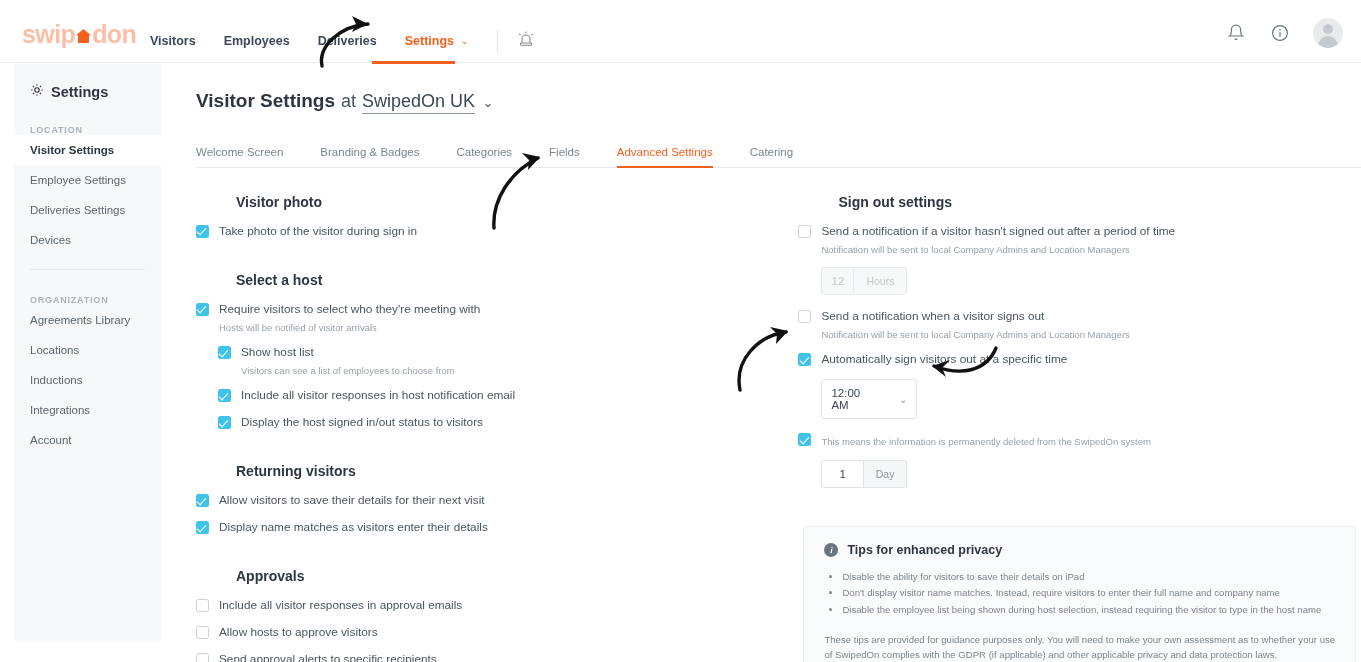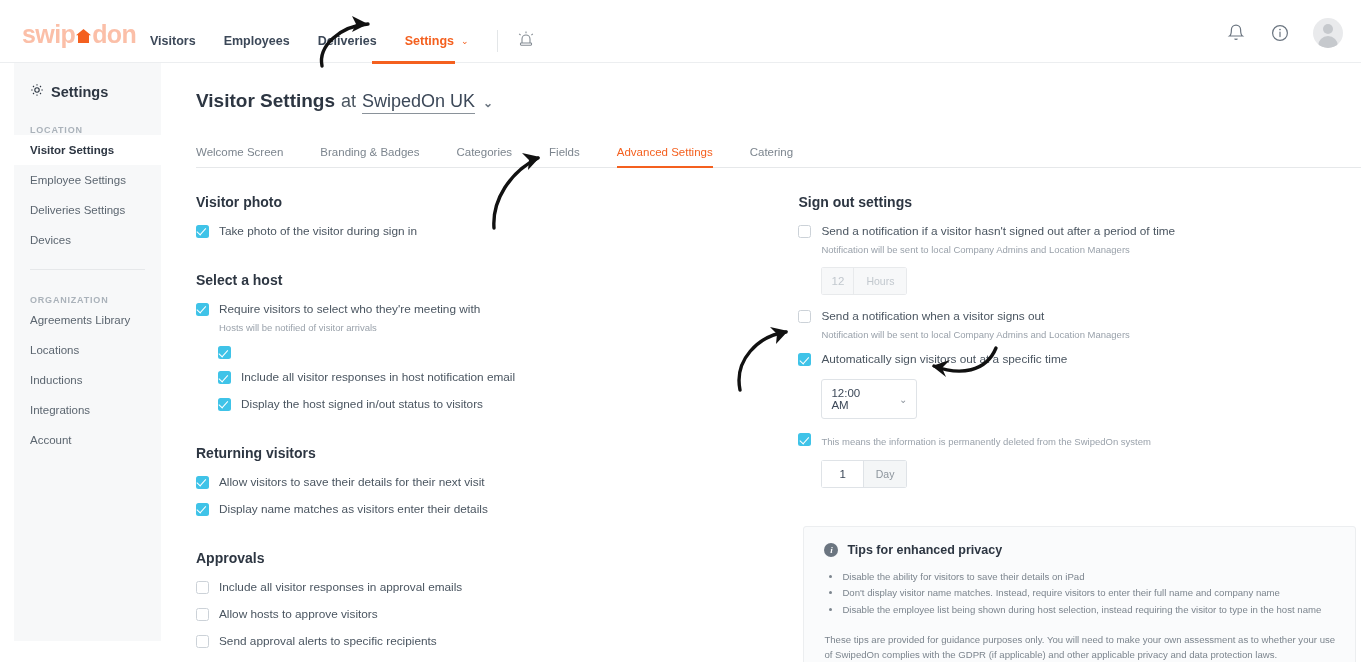--- a/index.html
+++ b/index.html
@@ -90,21 +90,21 @@
   }
   .tab.active { color: #f4601f; }
   .tab.active:after {
     content: ""; position: absolute; left: 0; right: 0; bottom: -1px; height: 2.5px; background: #f4601f;
   }
 
   .cols { display: flex; margin-top: 26px; }
   .col-left { width: 600px; }
   .col-right { width: 565px; margin-left: 5px; }
 
-  h3.sect { font-size: 14px; font-weight: 700; color: #2d3642; margin-bottom: 14px; }
+  h3.sect { font-size: 14px; font-weight: 700; color: #2d3642; margin-bottom: 14px; margin-left: 40px; }
   .sect-gap { margin-top: 32px; }
 
   .row { display: flex; align-items: flex-start; margin-bottom: 11px; }
   .row.indent { margin-left: 22px; }
   .cb {
     width: 13px; height: 13px; border-radius: 2.5px; flex: 0 0 13px;
     margin-top: 1px; margin-right: 10px; cursor: pointer; position: relative;
   }
   .cb.on { background: #3fc3e8; }
   .cb.off { background: #fff; border: 1px solid #ccd2d8; }
@@ -278,20 +278,24 @@
         <h3 class="sect sect-gap">Select a host</h3>
         <div class="row">
           <div class="cb on"></div>
           <div>
             <div class="lbl">Require visitors to select who they're meeting with</div>
             <div class="sub">Hosts will be notified of visitor arrivals</div>
           </div>
         </div>
         <div class="row indent">
           <div class="cb on"></div>
+          <div>
+            <div class="lbl">Show host list</div>
+            <div class="sub">Visitors can see a list of employees to choose from</div>
+          </div>
         </div>
         <div class="row indent">
           <div class="cb on"></div>
           <div class="lbl">Include all visitor responses in host notification email</div>
         </div>
         <div class="row indent">
           <div class="cb on"></div>
           <div class="lbl">Display the host signed in/out status to visitors</div>
         </div>
 

